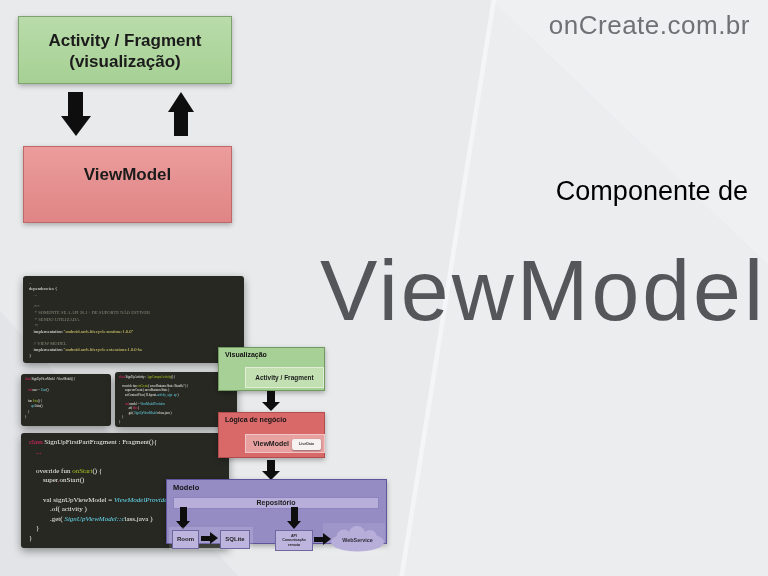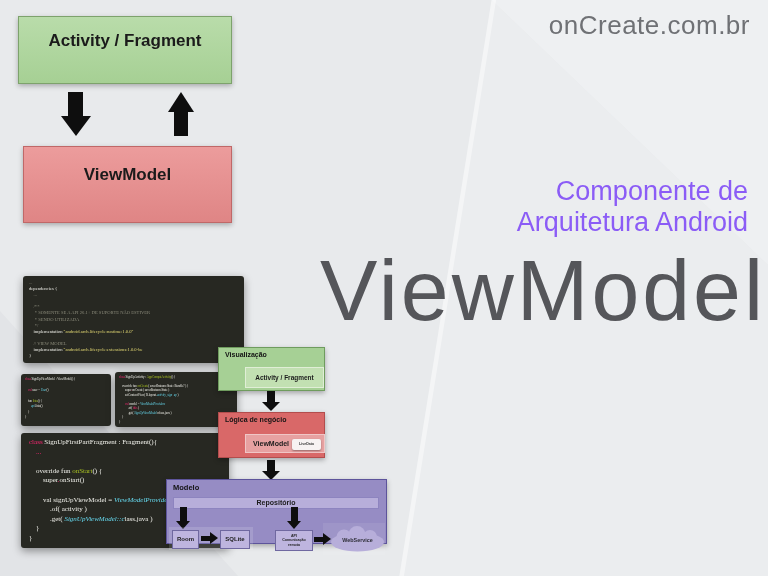--- a/index.html
+++ b/index.html
@@ -32,21 +32,21 @@
   #flow-arrow-down .tri { left:0; top:24px; border-left:15px solid transparent;
                           border-right:15px solid transparent; border-top:20px solid #0e0e0e; }
   #flow-arrow-up { left:168px; top:92px; width:26px; height:44px; }
   #flow-arrow-up .tri { left:0; top:0; border-left:13px solid transparent;
                         border-right:13px solid transparent; border-bottom:20px solid #0e0e0e; }
   #flow-arrow-up .shaft { left:6px; top:19px; width:14px; height:25px; }
 
   
   #brand { right:18px; top:10px; font-size:26px; letter-spacing:.5px; color:#6f7175; }
   #headline { right:20px; top:176px; text-align:right; font-size:27px;
-              line-height:31px; color:#8b5cf6; }
+              line-height:31px; color:#000000; }
   #big-title { right:2px; top:246px; font-size:86px; line-height:88px;
                letter-spacing:3px; color:#55565a; }
 
   
   .code { position:absolute; background:#272822; border-radius:3px; overflow:hidden;
           font-family:Liberation Serif, serif; white-space:pre;
           box-shadow:0 3px 8px rgba(0,0,0,.4); z-index:2; color:#f1f1eb; }
   #code-gradle   { left:23px;  top:276px; width:221px; height:87px;  padding:4px 6px;
                    font-size:4.6px; line-height:6.1px; }
   #code-viewmodel{ left:21px;  top:374px; width:90px;  height:52px;  padding:3px 4px;
@@ -122,36 +122,36 @@
 
 <div class="facet" id="facet-tr"></div>
 <div class="facet" id="facet-mid"></div>
 <div class="facet" id="facet-bl"></div>
 <div class="facet" id="facet-line"></div>
 
 <div class="abs" id="brand">onCreate.com.br</div>
 
 <div class="flow-box" id="flow-top">
   <span class="l1">Activity / Fragment</span>
+  <span class="l2">(visualização)</span>
 </div>
 <div class="abs" id="flow-arrow-down">
   <div class="shaft"></div>
     <div class="tri"></div>
 </div>
 <div class="abs" id="flow-arrow-up">
   <div class="tri"></div>
     <div class="shaft"></div>
 </div>
 <div class="flow-box" id="flow-bottom">
   <span class="l1">ViewModel</span>
 </div>
 
 <div class="abs" id="headline">
   <div>Componente de</div>
-  <div>Arquitetura Android</div>
 </div>
 <div class="abs" id="big-title">ViewModel</div>
 
 <div class="code" id="code-gradle"><div><span class="seg-g">...</span></div><div><span class="seg-p">dependencies {</span></div><div><span class="seg-g">    ...</span></div><div>&nbsp;</div><div><span class="seg-c">    /**</span></div><div><span class="seg-c">     * SOMENTE SE A API 26.1+ DE SUPORTE NÃO ESTIVER</span></div><div><span class="seg-c">     * SENDO UTILIZADA</span></div><div><span class="seg-c">     */</span></div><div><span class="seg-p">    implementation </span><span class="seg-s">"android.arch.lifecycle:runtime:1.0.0"</span></div><div>&nbsp;</div><div><span class="seg-c">    // VIEW MODEL</span></div><div><span class="seg-p">    implementation </span><span class="seg-s">"android.arch.lifecycle:extensions:1.0.0-be</span></div><div><span class="seg-p">}</span></div></div>
 <div class="code" id="code-viewmodel"><div><span class="seg-k">class </span><span class="seg-p">SignUpViewModel : ViewModel() {</span></div><div>&nbsp;</div><div><span class="seg-p">    </span><span class="seg-k">val </span><span class="seg-p">user = </span><span class="seg-b">User</span><span class="seg-p">()</span></div><div>&nbsp;</div><div><span class="seg-p">    fun </span><span class="seg-f">lista</span><span class="seg-p">() {</span></div><div><span class="seg-p">        </span><span class="seg-b">api</span><span class="seg-p">.lista()</span></div><div><span class="seg-p">    }</span></div><div><span class="seg-p">}</span></div></div>
 <div class="code" id="code-activity"><div><span class="seg-k">class </span><span class="seg-p">SignUpActivity : </span><span class="seg-f">AppCompatActivity</span><span class="seg-p">() {</span></div><div>&nbsp;</div><div><span class="seg-p">    override fun </span><span class="seg-f">onCreate</span><span class="seg-p">( savedInstanceState: Bundle? ) {</span></div><div><span class="seg-p">        super</span><span class="seg-o">.</span><span class="seg-p">onCreate( savedInstanceState )</span></div><div><span class="seg-p">        setContentView( R.layout.</span><span class="seg-b">activity_sign_up</span><span class="seg-p"> )</span></div><div>&nbsp;</div><div><span class="seg-p">        </span><span class="seg-k">val </span><span class="seg-p">model = </span><span class="seg-b">ViewModelProviders</span></div><div><span class="seg-p">            .of( </span><span class="seg-k">this</span><span class="seg-p"> )</span></div><div><span class="seg-p">            .get( </span><span class="seg-b">SignUpViewModel</span><span class="seg-p">::class.java )</span></div><div><span class="seg-p">    }</span></div><div><span class="seg-p">}</span></div></div>
 <div class="code" id="code-fragment"><div><span class="seg-k">class </span><span class="seg-p">SignUpFirstPartFragment : Fragment(){</span></div><div><span class="seg-k">    ...</span></div><div>&nbsp;</div><div><span class="seg-p">    override fun </span><span class="seg-f">onStart</span><span class="seg-p">() {</span></div><div><span class="seg-p">        super</span><span class="seg-o">.</span><span class="seg-p">onStart()</span></div><div>&nbsp;</div><div><span class="seg-p">        val signUpViewModel = </span><span class="seg-b">ViewModelProvide</span></div><div><span class="seg-p">            .of( activity )</span></div><div><span class="seg-p">            .get( </span><span class="seg-b">SignUpViewModel::c</span><span class="seg-p">lass.java )</span></div><div><span class="seg-p">    }</span></div><div><span class="seg-p">}</span></div></div>
 
 <div class="diag" id="diag-view">
   <div class="diag-label">Visualização</div>

